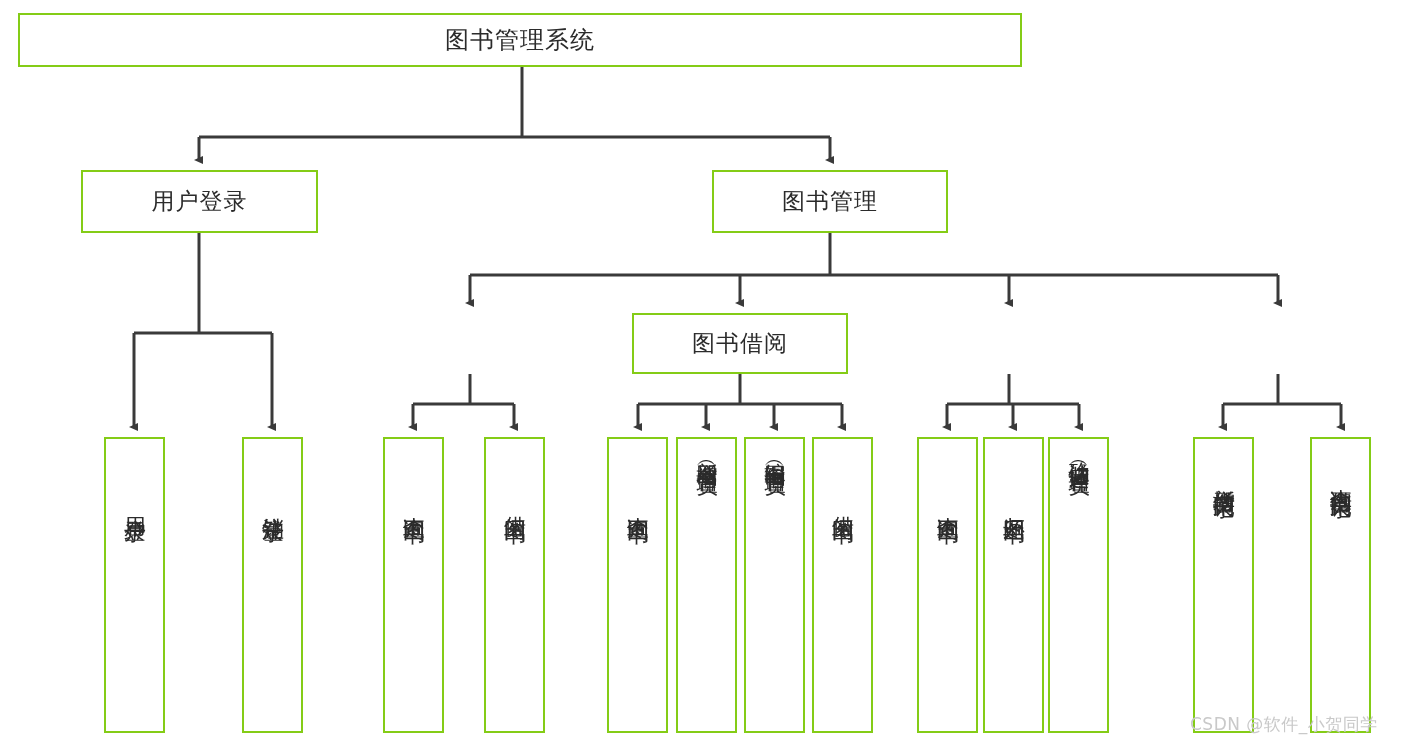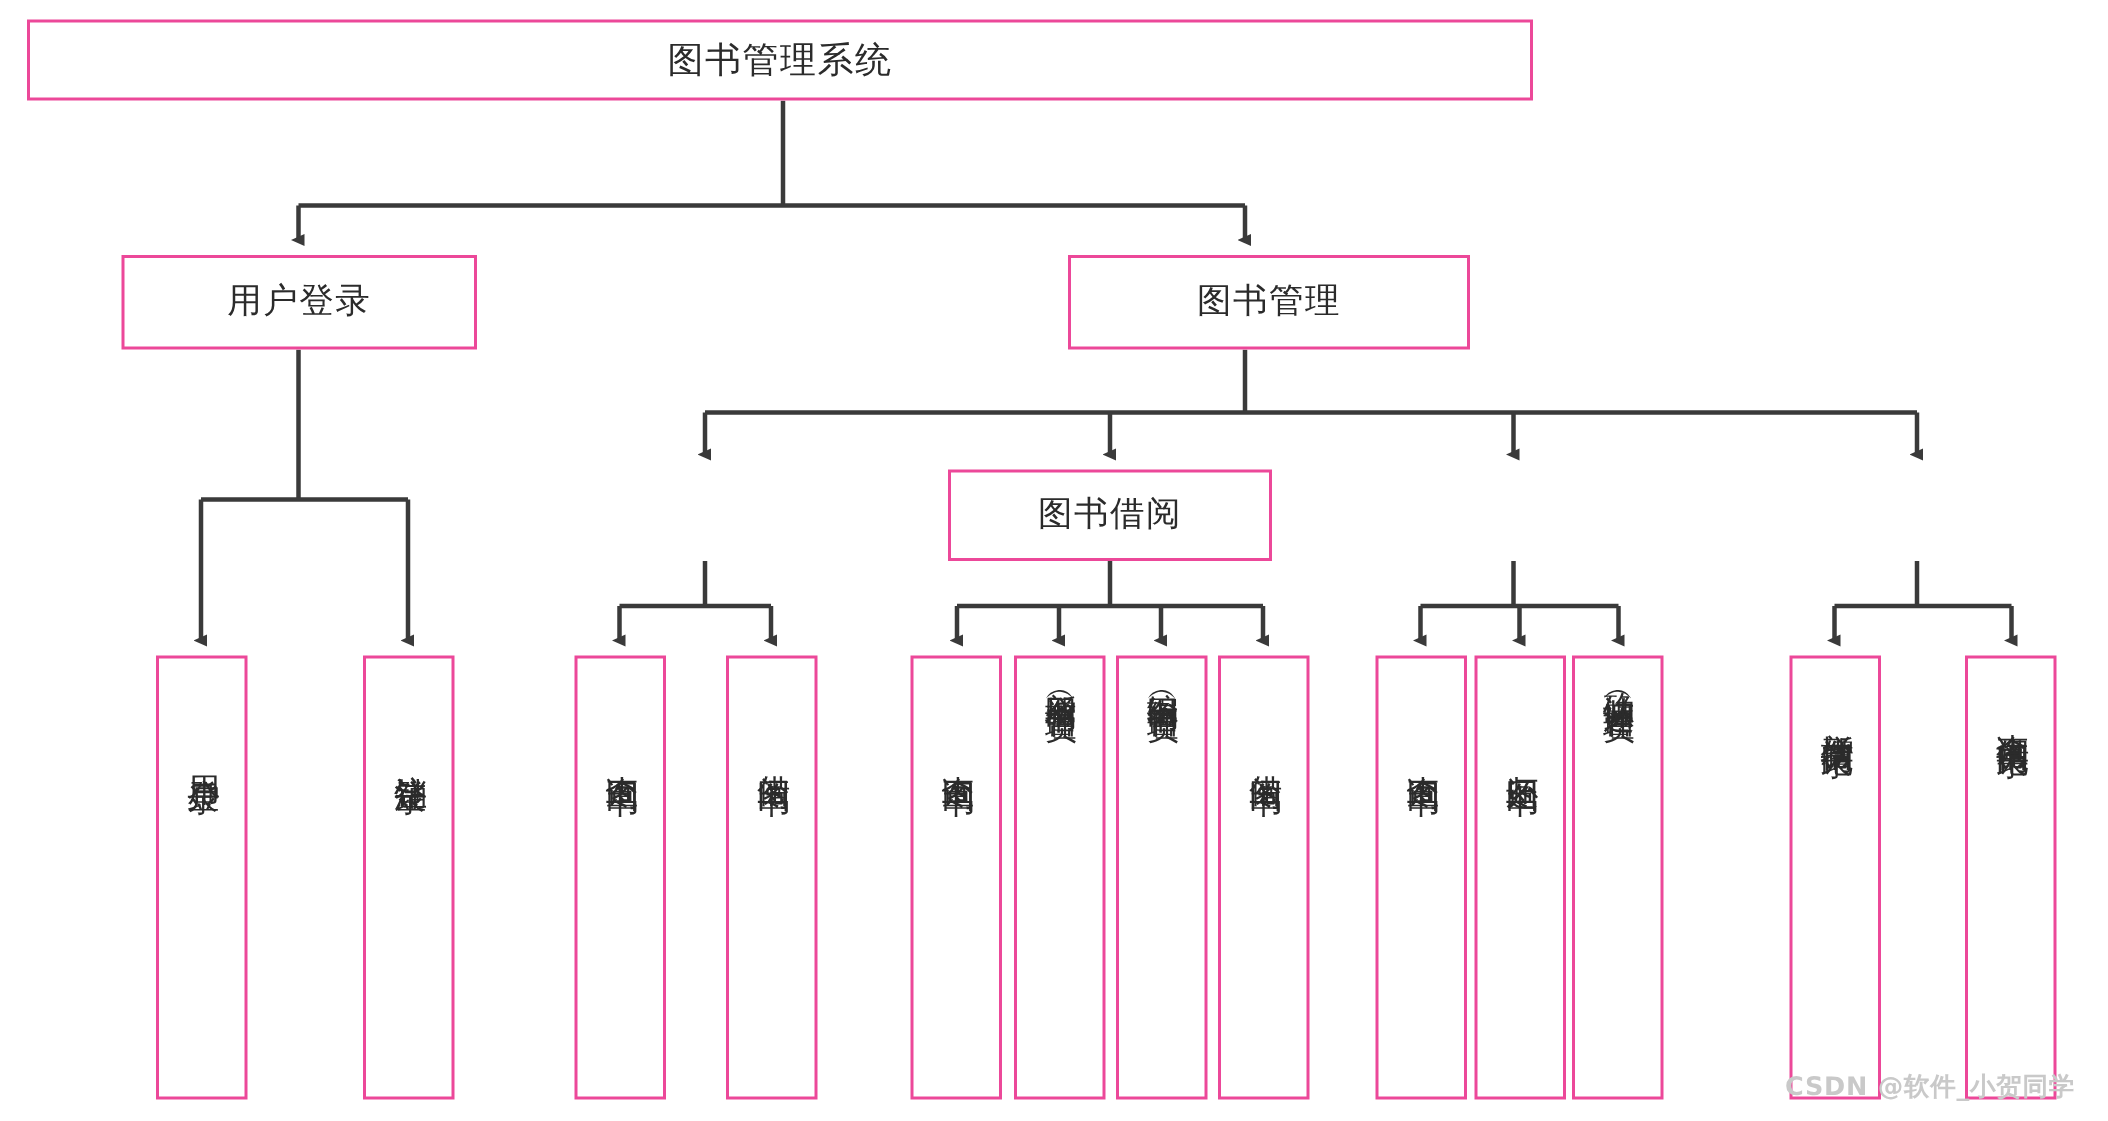--- a/index.html
+++ b/index.html
@@ -22,21 +22,21 @@
     position: absolute;
     left: 0;
     top: 0;
     width: 1405px;
     height: 747px;
     pointer-events: none;
   }
   .node {
     position: absolute;
     box-sizing: border-box;
-    border: 2px solid #ec4899;
+    border: 2px solid #84cc16;
     background: #ffffff;
     display: flex;
     align-items: center;
     justify-content: center;
     color: #2b2b2b;
   }
   .node.horiz .label {
     font-size: 23px;
     line-height: 1.1;
     letter-spacing: 1px;
@@ -62,21 +62,20 @@
   }
   #root-node .label {
     font-size: 24px;
   }
   .watermark {
     position: absolute;
     font-size: 17px;
     color: #c9c9c9;
     white-space: nowrap;
     letter-spacing: 0.5px;
-    font-weight: bold;
   }
 </style>
 </head>
 <body>
 
 <div id="canvas">
 
   <svg id="wires" viewBox="0 0 1405 747" xmlns="http://www.w3.org/2000/svg">
     <defs>
       <marker id="arrow" markerWidth="10" markerHeight="10" refX="5" refY="5" orient="auto" markerUnits="userSpaceOnUse">
@@ -127,21 +126,21 @@
     </g>
   </svg>
 
   <div class="node horiz" id="root-node" style="left:18px; top:13px; width:1004px; height:54px;">
     <span class="label">图书管理系统</span>
   </div>
 
   <div class="node horiz" style="left:81px; top:170px; width:237px; height:63px;">
     <span class="label">用户登录</span>
   </div>
-  <div class="node horiz" style="left:712px; top:170px; width:268px; height:63px;">
+  <div class="node horiz" style="left:712px; top:170px; width:236px; height:63px;">
     <span class="label">图书管理</span>
   </div>
 
   <div class="node horiz" style="left:632px; top:313px; width:216px; height:61px;">
     <span class="label">图书借阅</span>
   </div>
 
   <div class="node vert" style="left:104px; top:437px; width:61px; height:296px; padding-top:60px;">
     <span class="label">用户登录</span>
   </div>

